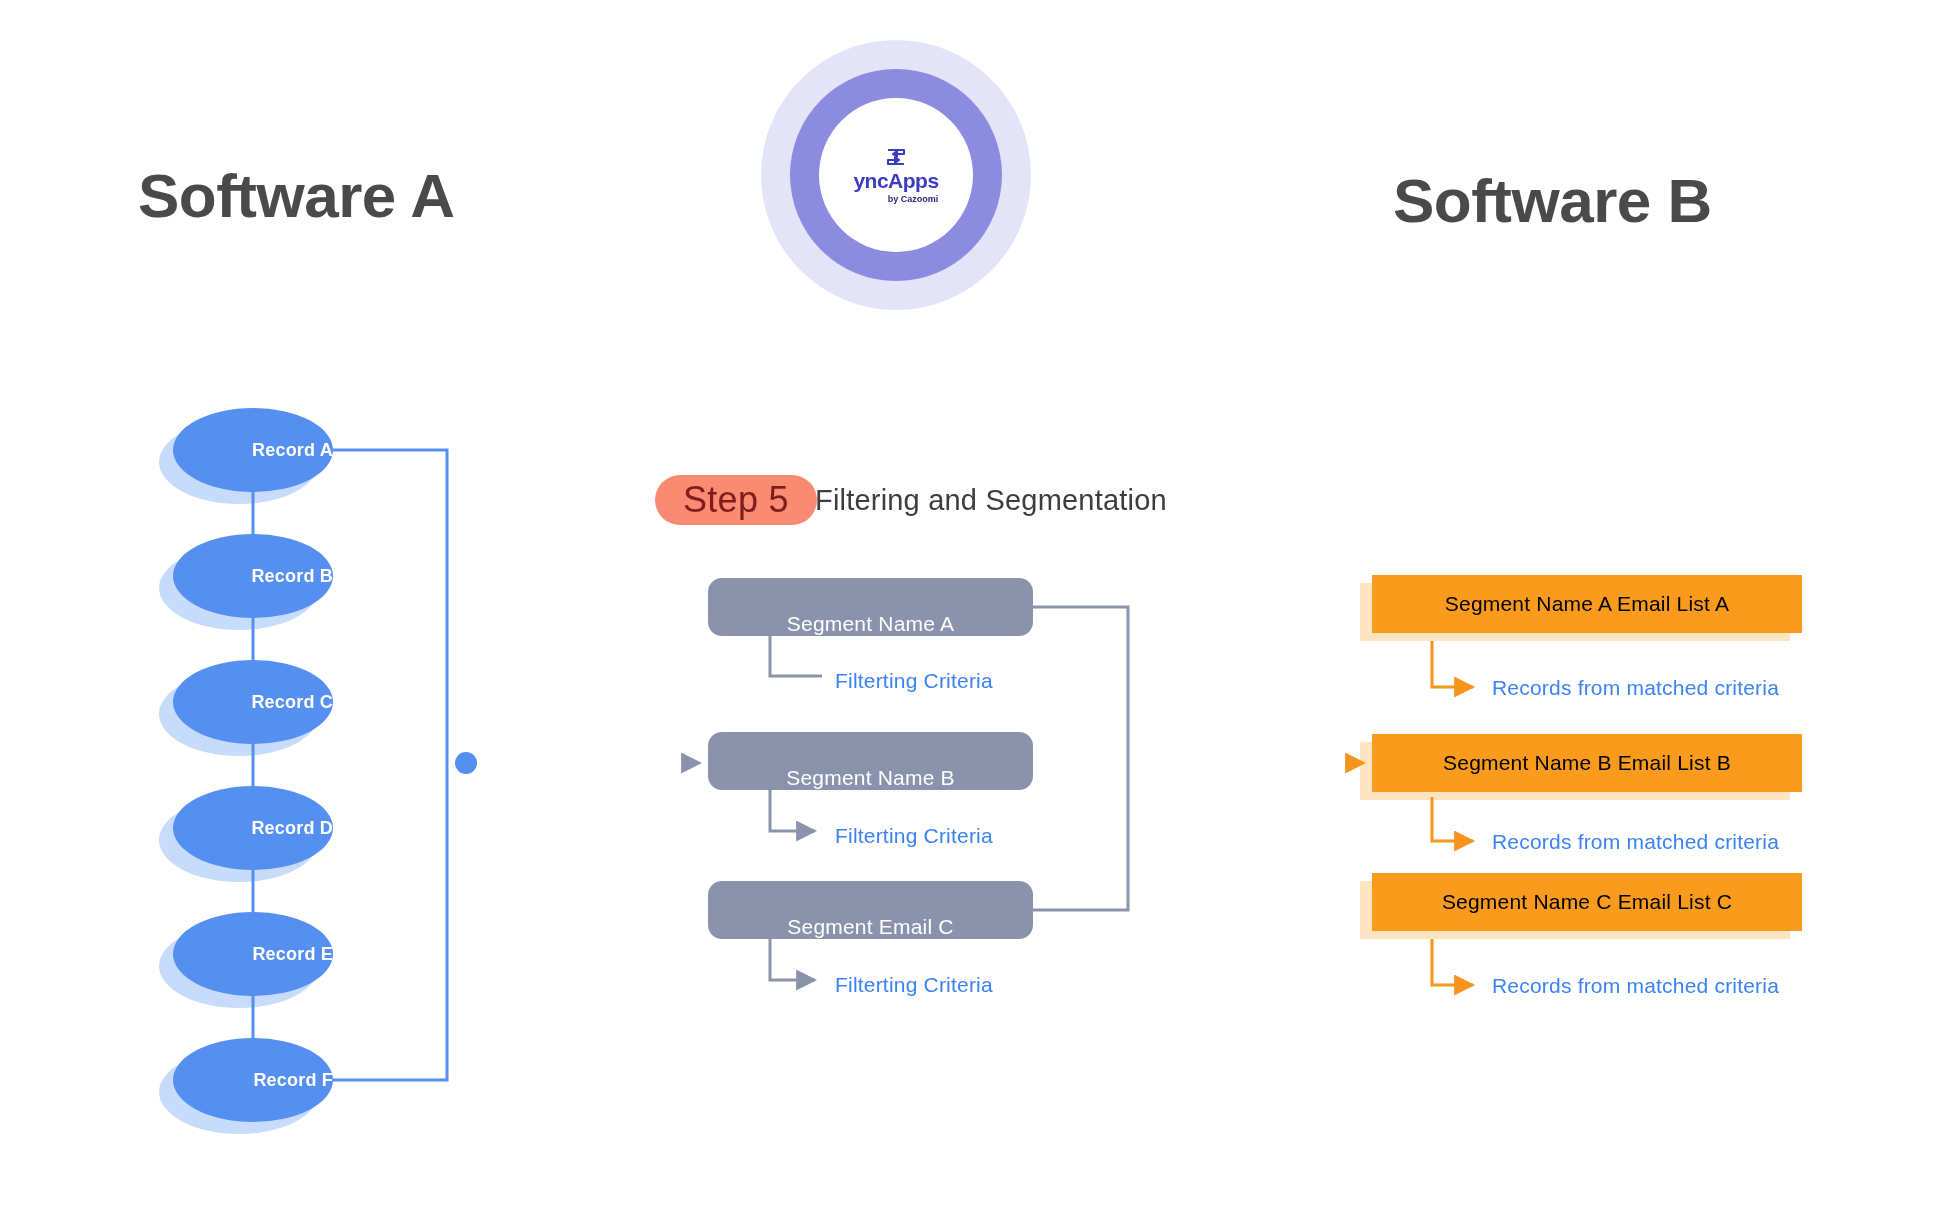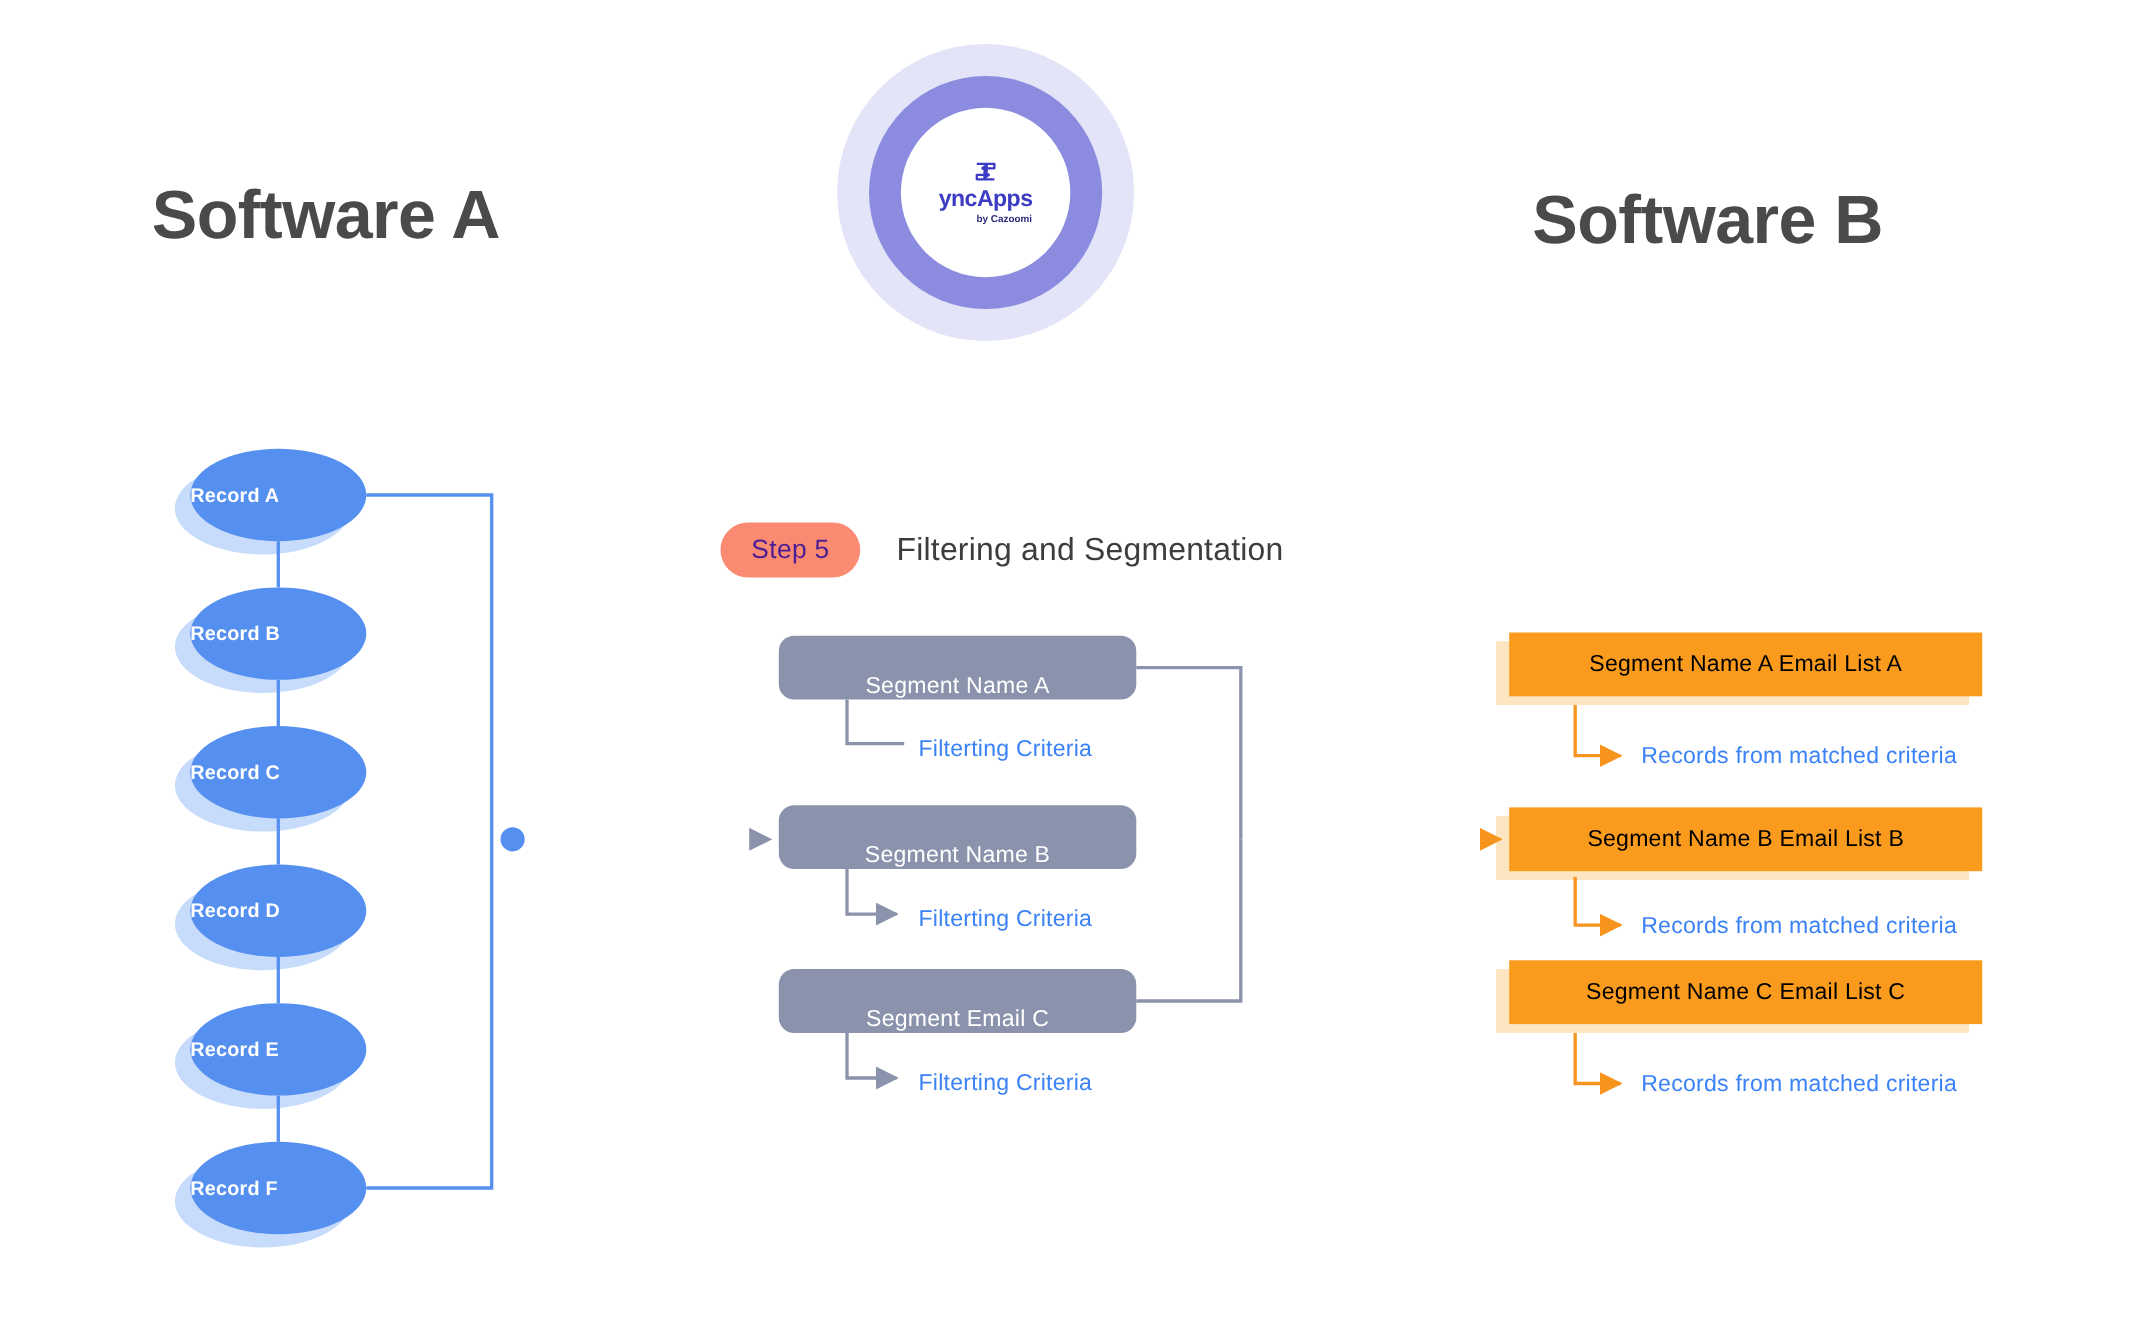--- a/index.html
+++ b/index.html
@@ -101,21 +101,21 @@
   }
   .record .body {
     position: absolute;
     left: 0; top: 0;
     width: 160px;
     height: 84px;
     border-radius: 50%;
     background: #5590f0;
     display: flex;
     align-items: center;
-    justify-content: flex-start;
+    justify-content: flex-end;
   }
   .record .label {
     color: #ffffff;
     font-size: 18px;
     font-weight: bold;
     letter-spacing: 0.2px;
   }
 
   
   #step-badge {
@@ -124,22 +124,22 @@
     top: 475px;
     height: 50px;
     padding: 0 28px;
     border-radius: 25px;
     background: #fa8a72;
     display: flex;
     align-items: center;
     justify-content: center;
   }
   #step-badge .txt {
-    color: #4c1d95;
-    font-size: 24px;
+    color: #7f1d1d;
+    font-size: 36px;
     letter-spacing: 0.3px;
   }
   #step-title {
     position: absolute;
     left: 815px;
     top: 484px;
     font-size: 29px;
     color: #3d3d3d;
     letter-spacing: 0.2px;
     white-space: nowrap;

